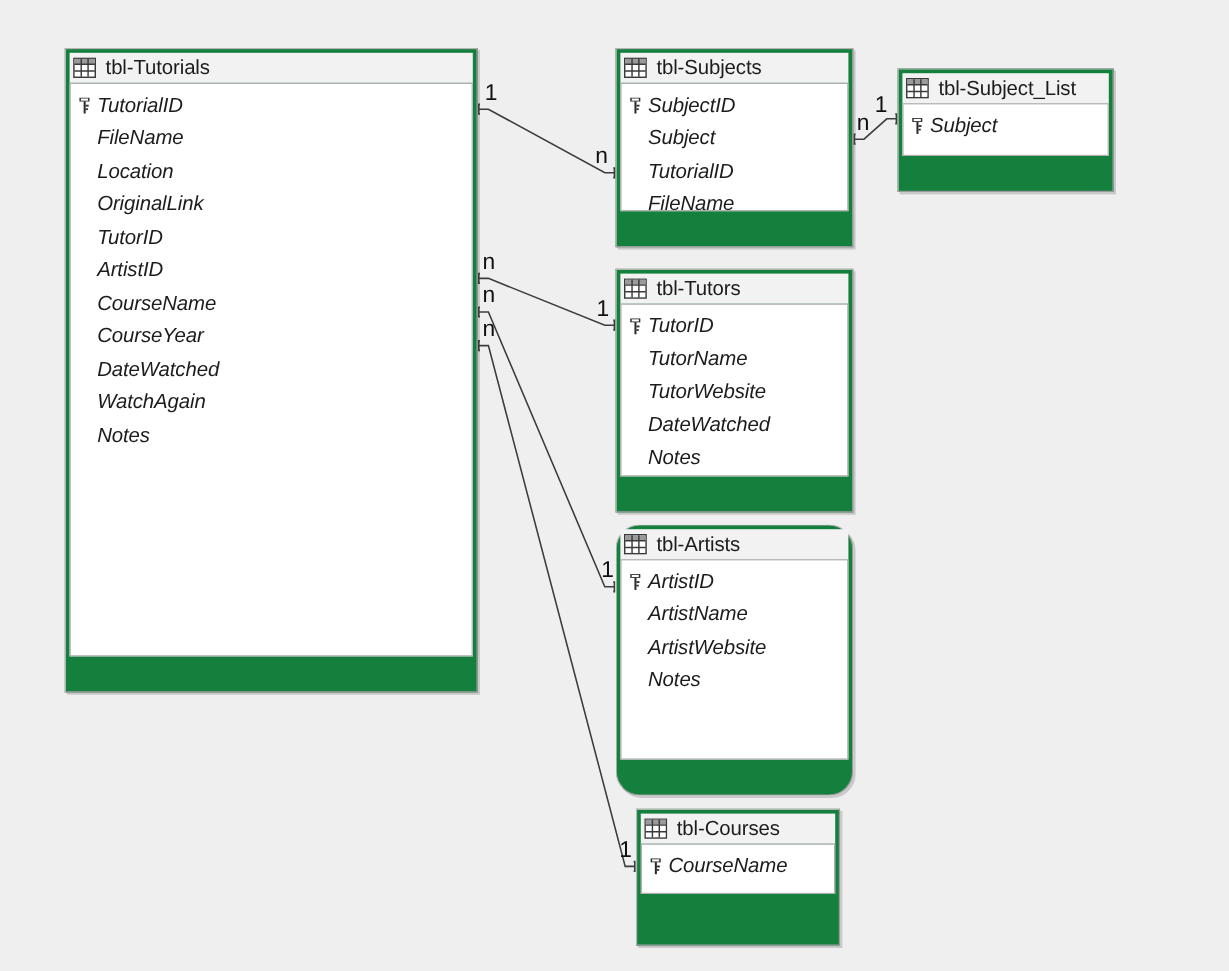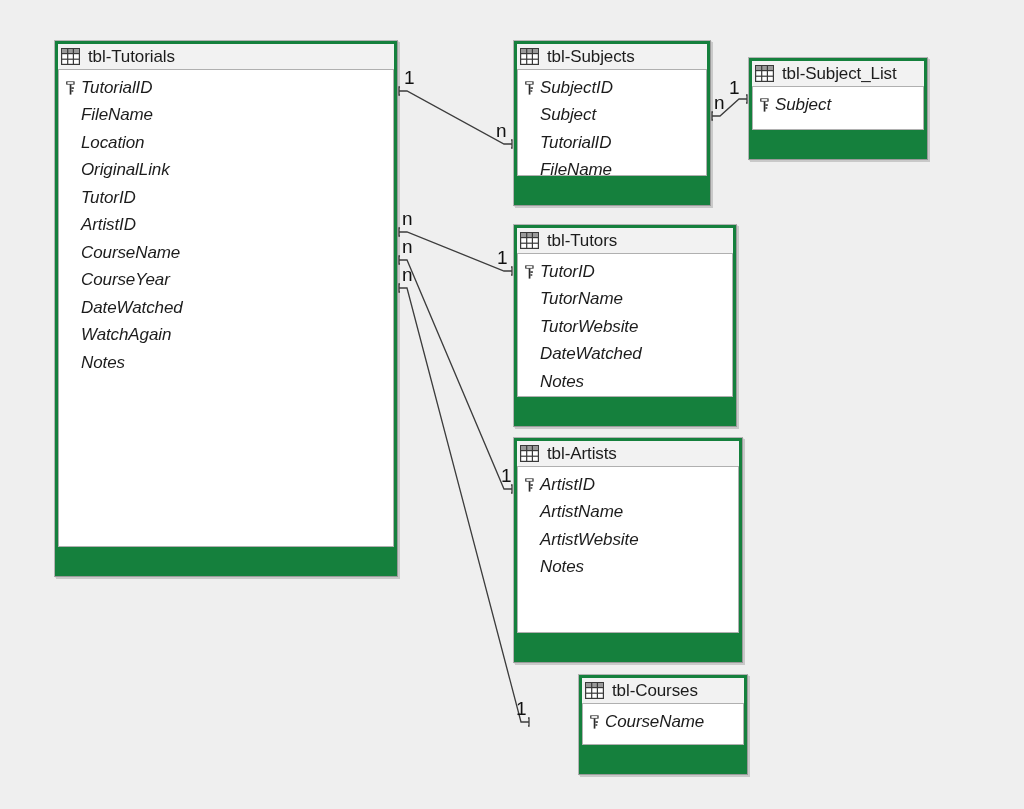--- a/index.html
+++ b/index.html
@@ -268,21 +268,21 @@
                 <rect x="2.4" y="1.1" width="6" height="1.8" fill="#ffffff"></rect>
                 <rect x="4.7" y="3.4" width="1.7" height="10.2" fill="#2b2b2b"></rect>
                 <rect x="6.4" y="6.3" width="2.5" height="1.5" fill="#2b2b2b"></rect>
                 <rect x="6.4" y="9.3" width="1.9" height="1.4" fill="#2b2b2b"></rect>
               </svg>
             </span>
             <span class="field-name">Subject</span>
           </div>
         </div>
       </div>
-      <div class="tbl" style="left: 513px; top: 224px; width: 224px; height: 203px;">
+      <div class="tbl" style="left: 513px; top: 224px; width: 198px; height: 203px;">
         <div class="tbl-header">
           <svg class="grid-icon" viewBox="0 0 19 17">
             <rect x="0.5" y="0.5" width="18" height="16" fill="#ffffff" stroke="#3a3a3a" stroke-width="1.4"></rect>
             <rect x="1" y="1" width="17" height="4.3" fill="#9a9a9a"></rect>
             <line x1="1" y1="5.6" x2="18" y2="5.6" stroke="#3a3a3a" stroke-width="1.2"></line>
             <line x1="1" y1="11.2" x2="18" y2="11.2" stroke="#3a3a3a" stroke-width="1.2"></line>
             <line x1="6.7" y1="1" x2="6.7" y2="16" stroke="#3a3a3a" stroke-width="1.2"></line>
             <line x1="12.4" y1="1" x2="12.4" y2="16" stroke="#3a3a3a" stroke-width="1.2"></line>
           </svg>
           <span class="tbl-title">tbl-Tutors</span>
@@ -311,21 +311,21 @@
           <div class="field">
             <span class="keyslot"></span>
             <span class="field-name">DateWatched</span>
           </div>
           <div class="field">
             <span class="keyslot"></span>
             <span class="field-name">Notes</span>
           </div>
         </div>
       </div>
-      <div class="tbl" style="left: 513px; top: 437px; width: 230px; height: 226px;">
+      <div class="tbl" style="left: 513px; top: 437px; width: 198px; height: 226px; border-radius: 20px;">
         <div class="tbl-header">
           <svg class="grid-icon" viewBox="0 0 19 17">
             <rect x="0.5" y="0.5" width="18" height="16" fill="#ffffff" stroke="#3a3a3a" stroke-width="1.4"></rect>
             <rect x="1" y="1" width="17" height="4.3" fill="#9a9a9a"></rect>
             <line x1="1" y1="5.6" x2="18" y2="5.6" stroke="#3a3a3a" stroke-width="1.2"></line>
             <line x1="1" y1="11.2" x2="18" y2="11.2" stroke="#3a3a3a" stroke-width="1.2"></line>
             <line x1="6.7" y1="1" x2="6.7" y2="16" stroke="#3a3a3a" stroke-width="1.2"></line>
             <line x1="12.4" y1="1" x2="12.4" y2="16" stroke="#3a3a3a" stroke-width="1.2"></line>
           </svg>
           <span class="tbl-title">tbl-Artists</span>
@@ -350,21 +350,21 @@
           <div class="field">
             <span class="keyslot"></span>
             <span class="field-name">ArtistWebsite</span>
           </div>
           <div class="field">
             <span class="keyslot"></span>
             <span class="field-name">Notes</span>
           </div>
         </div>
       </div>
-      <div class="tbl" style="left: 530px; top: 674px; width: 170px; height: 101px; margin-left: 48px;">
+      <div class="tbl" style="left: 530px; top: 674px; width: 170px; height: 114px;">
         <div class="tbl-header">
           <svg class="grid-icon" viewBox="0 0 19 17">
             <rect x="0.5" y="0.5" width="18" height="16" fill="#ffffff" stroke="#3a3a3a" stroke-width="1.4"></rect>
             <rect x="1" y="1" width="17" height="4.3" fill="#9a9a9a"></rect>
             <line x1="1" y1="5.6" x2="18" y2="5.6" stroke="#3a3a3a" stroke-width="1.2"></line>
             <line x1="1" y1="11.2" x2="18" y2="11.2" stroke="#3a3a3a" stroke-width="1.2"></line>
             <line x1="6.7" y1="1" x2="6.7" y2="16" stroke="#3a3a3a" stroke-width="1.2"></line>
             <line x1="12.4" y1="1" x2="12.4" y2="16" stroke="#3a3a3a" stroke-width="1.2"></line>
           </svg>
           <span class="tbl-title">tbl-Courses</span>

